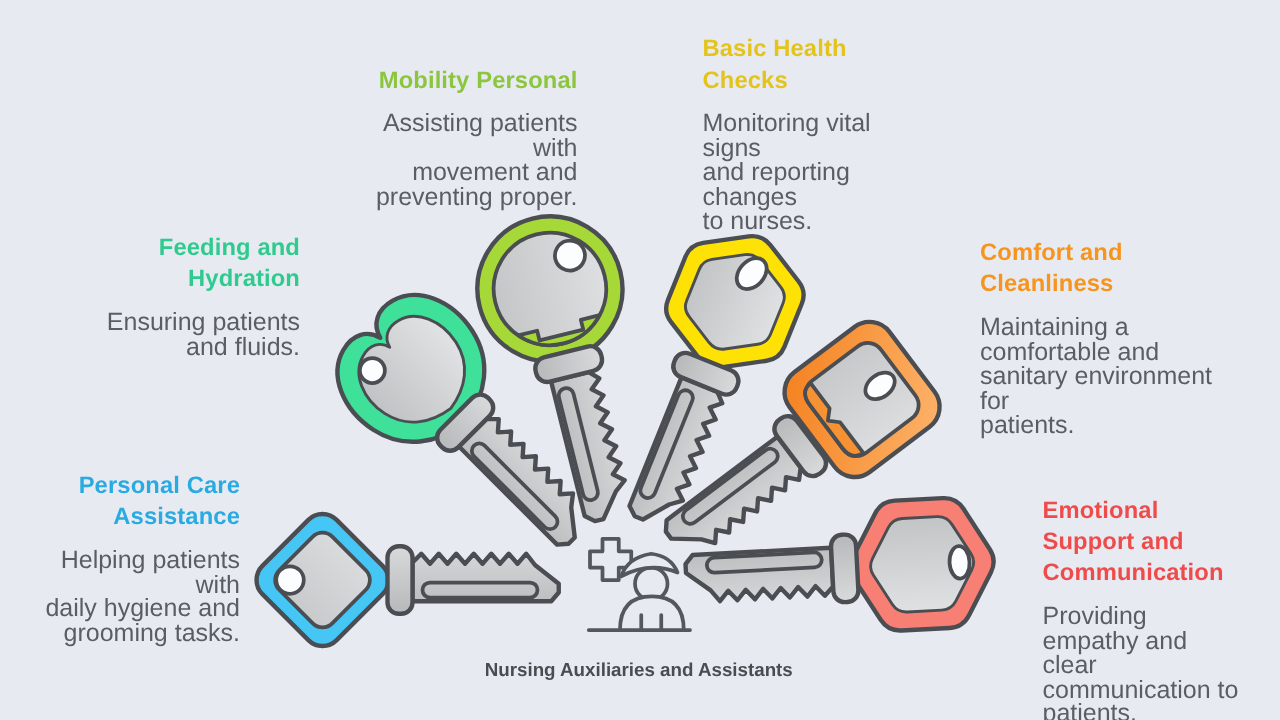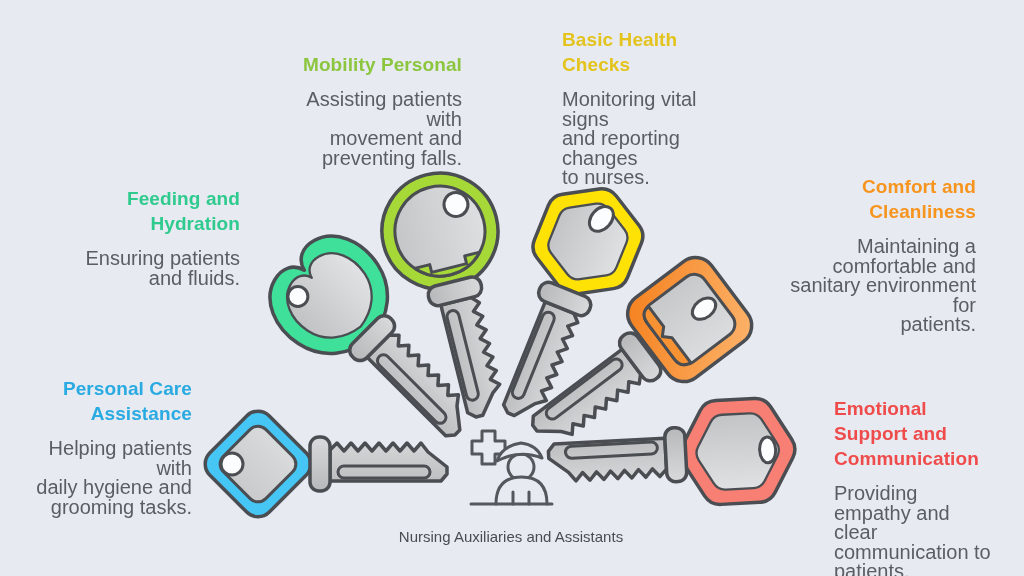--- a/index.html
+++ b/index.html
@@ -11,21 +11,21 @@
     overflow:hidden;
   }
   #keys-svg{position:absolute;left:0;top:0;width:1024px;height:576px;}
   .duty{position:absolute;}
   .duty.align-right{text-align:right;}
   .duty.align-left{text-align:left;}
   .duty-title{font-size:19px;font-weight:bold;line-height:25px;letter-spacing:0.1px;}
   .duty-desc{margin-top:13px;font-size:20px;line-height:19.5px;color:#5A5E62;}
   .caption{
     position:absolute;left:361px;top:528px;width:300px;
-    text-align:center;font-size:15px;font-weight:normal;color:#4A4D50;
+    text-align:center;font-size:15px;font-weight:bold;color:#4A4D50;
   }
 </style>
 </head>
 <body>
 
 <div id="stage">
 
   <svg id="keys-svg" viewBox="0 0 1024 576" xmlns="http://www.w3.org/2000/svg" xmlns:xlink="http://www.w3.org/1999/xlink">
     <defs>
       <linearGradient id="gradHead" gradientUnits="userSpaceOnUse" x1="258" y1="404" x2="258" y2="526">
@@ -141,37 +141,37 @@
     </div>
   </div>
 
   <div class="duty align-right" style="left:290px;top:52px;width:172px;">
     <div class="duty-title" style="color:#8CC63F">
       <div>Mobility Personal</div>
     </div>
     <div class="duty-desc">
       <div>Assisting patients with</div>
       <div>movement and</div>
-      <div>preventing falls.</div>
+      <div>preventing proper.</div>
     </div>
   </div>
 
   <div class="duty align-left" style="left:562px;top:27px;width:160px;">
     <div class="duty-title" style="color:#E3C31C">
       <div>Basic Health</div>
       <div>Checks</div>
     </div>
     <div class="duty-desc">
       <div>Monitoring vital signs</div>
       <div>and reporting changes</div>
       <div>to nurses.</div>
     </div>
   </div>
 
-  <div class="duty align-left" style="left:784px;top:174px;width:192px;text-align:right;">
+  <div class="duty align-left" style="left:784px;top:190px;width:192px;">
     <div class="duty-title" style="color:#F7941E">
       <div>Comfort and</div>
       <div>Cleanliness</div>
     </div>
     <div class="duty-desc">
       <div>Maintaining a</div>
       <div>comfortable and</div>
       <div>sanitary environment for</div>
       <div>patients.</div>
     </div>

